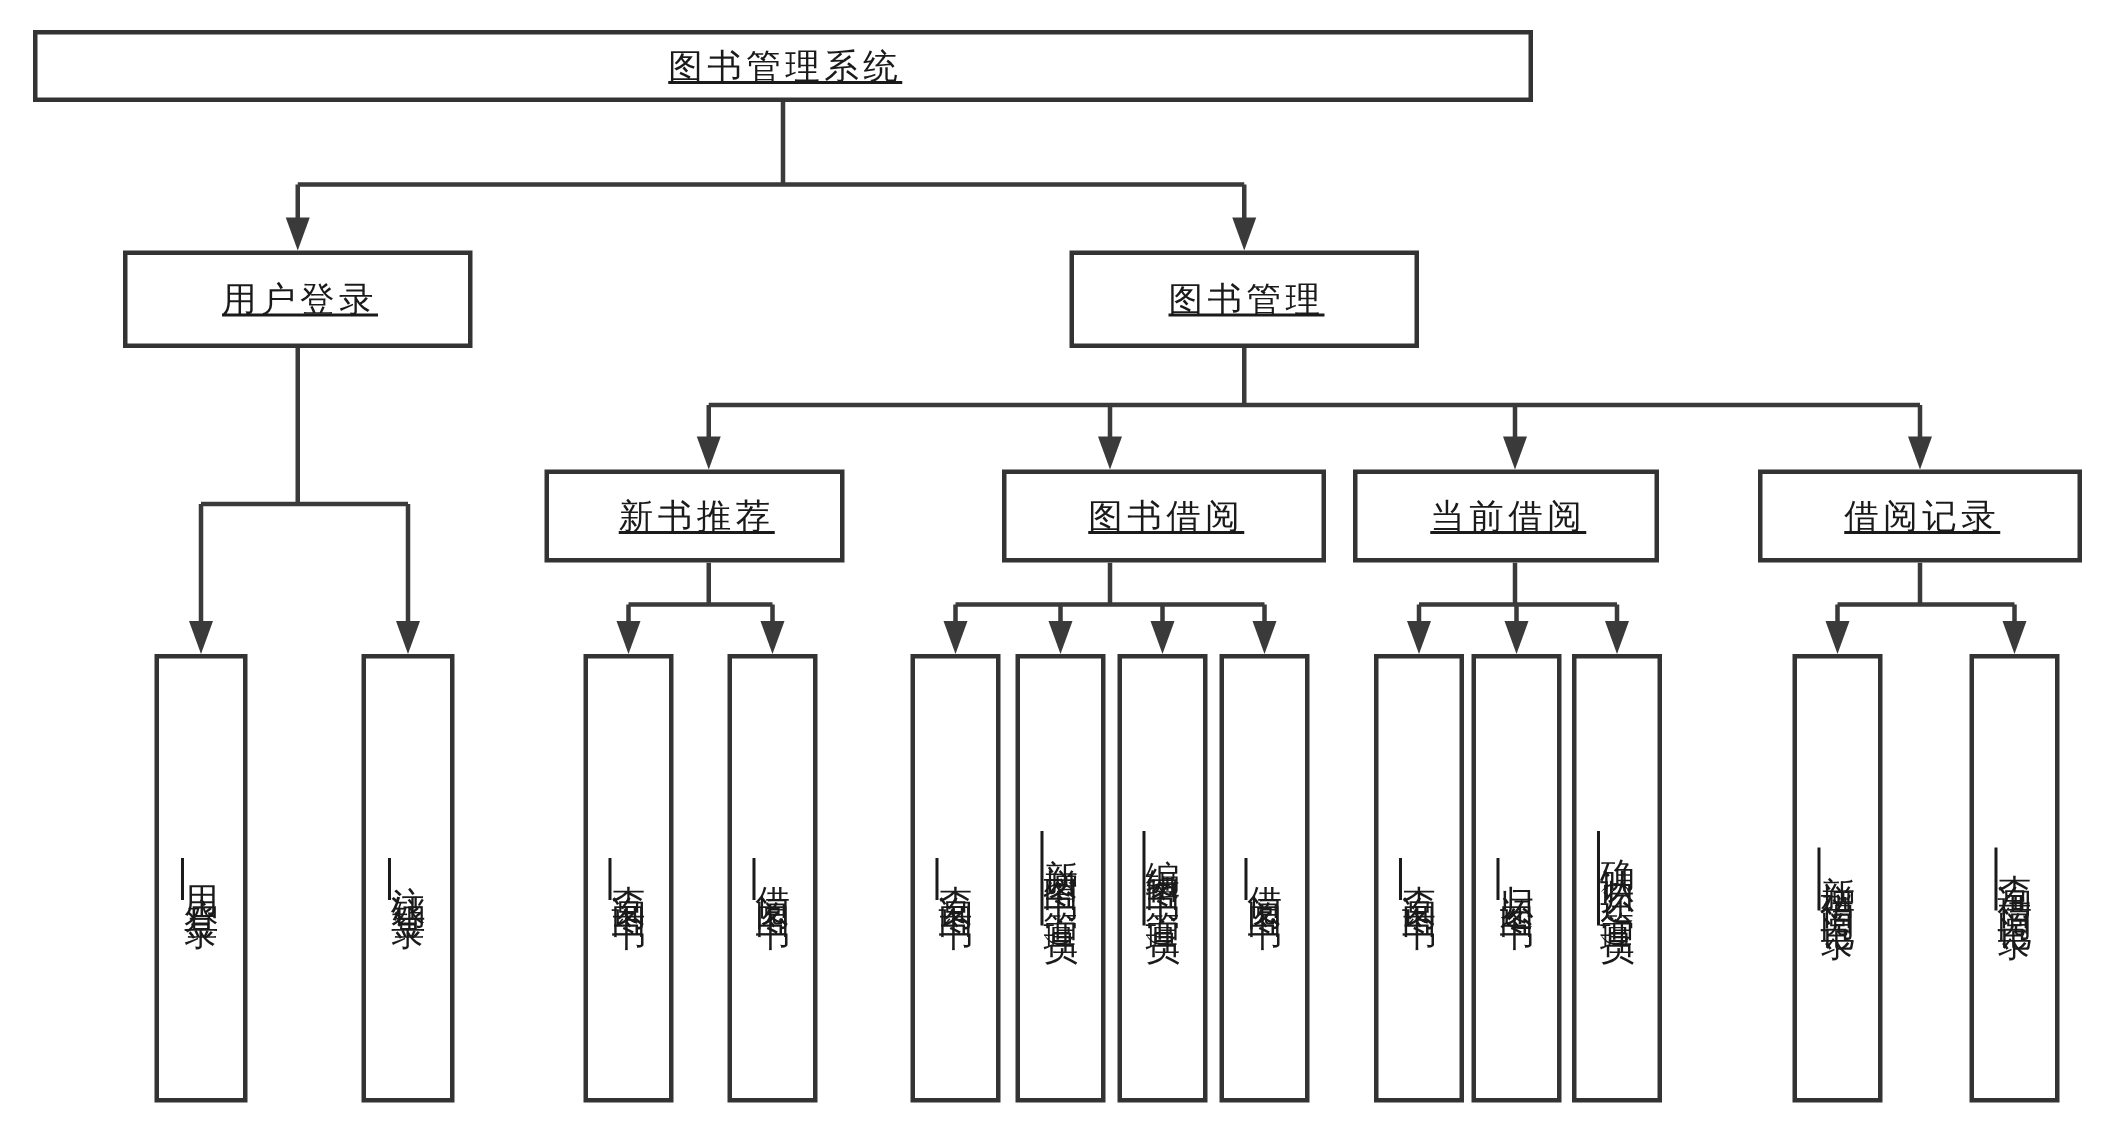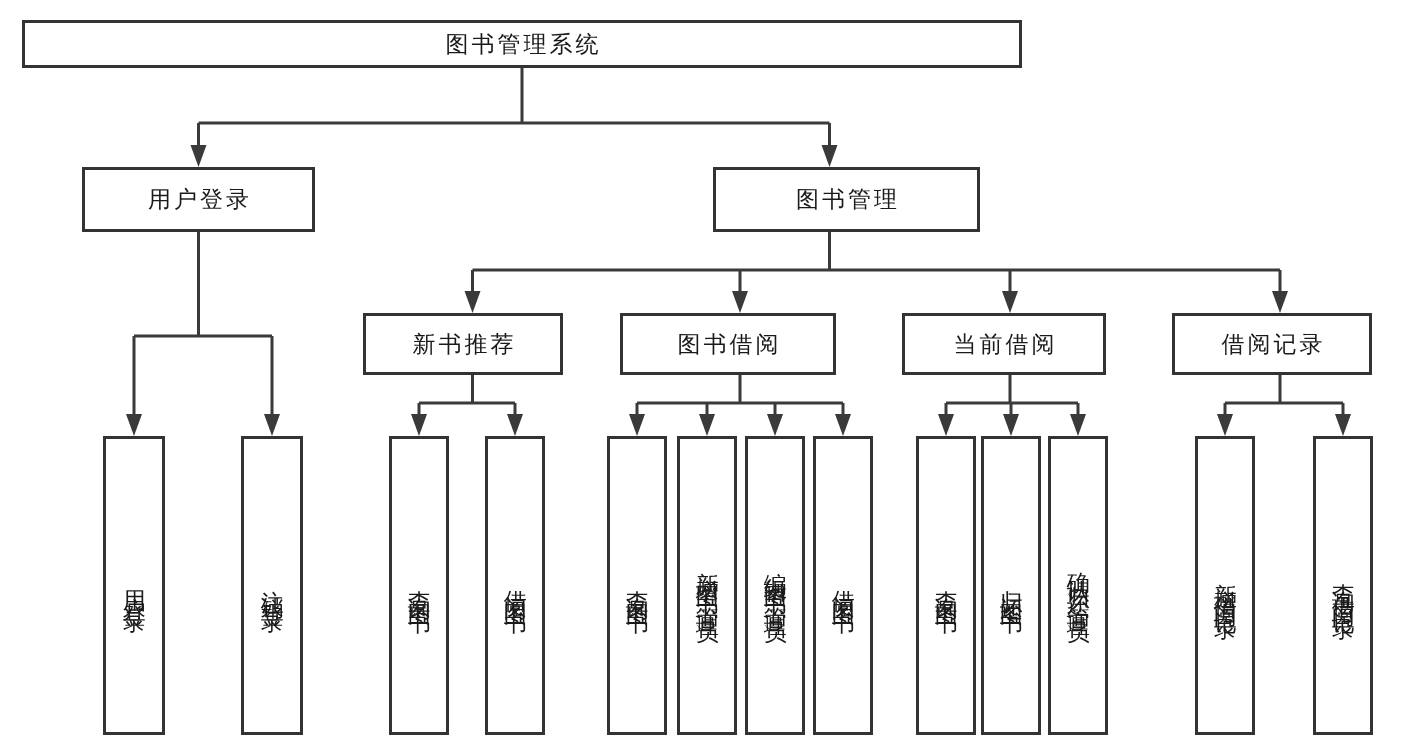--- a/index.html
+++ b/index.html
@@ -20,20 +20,21 @@
   .node {
     position: absolute;
     box-sizing: border-box;
     background: #ffffff;
     border: 3px solid #333333;
     display: flex;
     align-items: center;
     justify-content: center;
     color: #1a1a1a;
     z-index: 1;
+    text-decoration: underline;
   }
   .hnode {
     font-size: 23px;
     letter-spacing: 3px;
     white-space: nowrap;
     text-indent: 3px; 
   }
   .leaf {
     writing-mode: vertical-rl;
     text-orientation: mixed;
@@ -101,26 +102,26 @@
       <polygon points="1003,414 1019,414 1011,436"></polygon>
       <polygon points="1070,414 1086,414 1078,436"></polygon>
       <polygon points="1217,414 1233,414 1225,436"></polygon>
       <polygon points="1335,414 1351,414 1343,436"></polygon>
     </g>
   </svg>
 
   <div class="node hnode root-box">图书管理系统</div>
 
   <div class="node hnode lvl2" style="left:82px; width:233px;">用户登录</div>
-  <div class="node hnode lvl2" style="left:713px; width:267px;">图书管理</div>
+  <div class="node hnode lvl2" style="left:713px; width:233px;">图书管理</div>
 
   <div class="node hnode lvl3" style="left:363px; width:200px;">新书推荐</div>
-  <div class="node hnode lvl3" style="left:620px; width:216px;">图书借阅</div>
+  <div class="node hnode lvl3" style="left:668px; width:216px;">图书借阅</div>
   <div class="node hnode lvl3" style="left:902px; width:204px;">当前借阅</div>
-  <div class="node hnode lvl3" style="left:1172px; width:200px;">借阅记录</div>
+  <div class="node hnode lvl3" style="left:1172px; width:216px;">借阅记录</div>
 
   <div class="node leaf" style="left:103px; width:62px;">用户登录</div>
   <div class="node leaf" style="left:241px; width:62px;">注销登录</div>
 
   <div class="node leaf" style="left:389px; width:60px;">查询图书</div>
   <div class="node leaf" style="left:485px; width:60px;">借阅图书</div>
 
   <div class="node leaf" style="left:607px; width:60px;">查询图书</div>
   <div class="node leaf" style="left:677px; width:60px;">新增图书（管理员）</div>
   <div class="node leaf" style="left:745px; width:60px;">编辑图书（管理员）</div>

